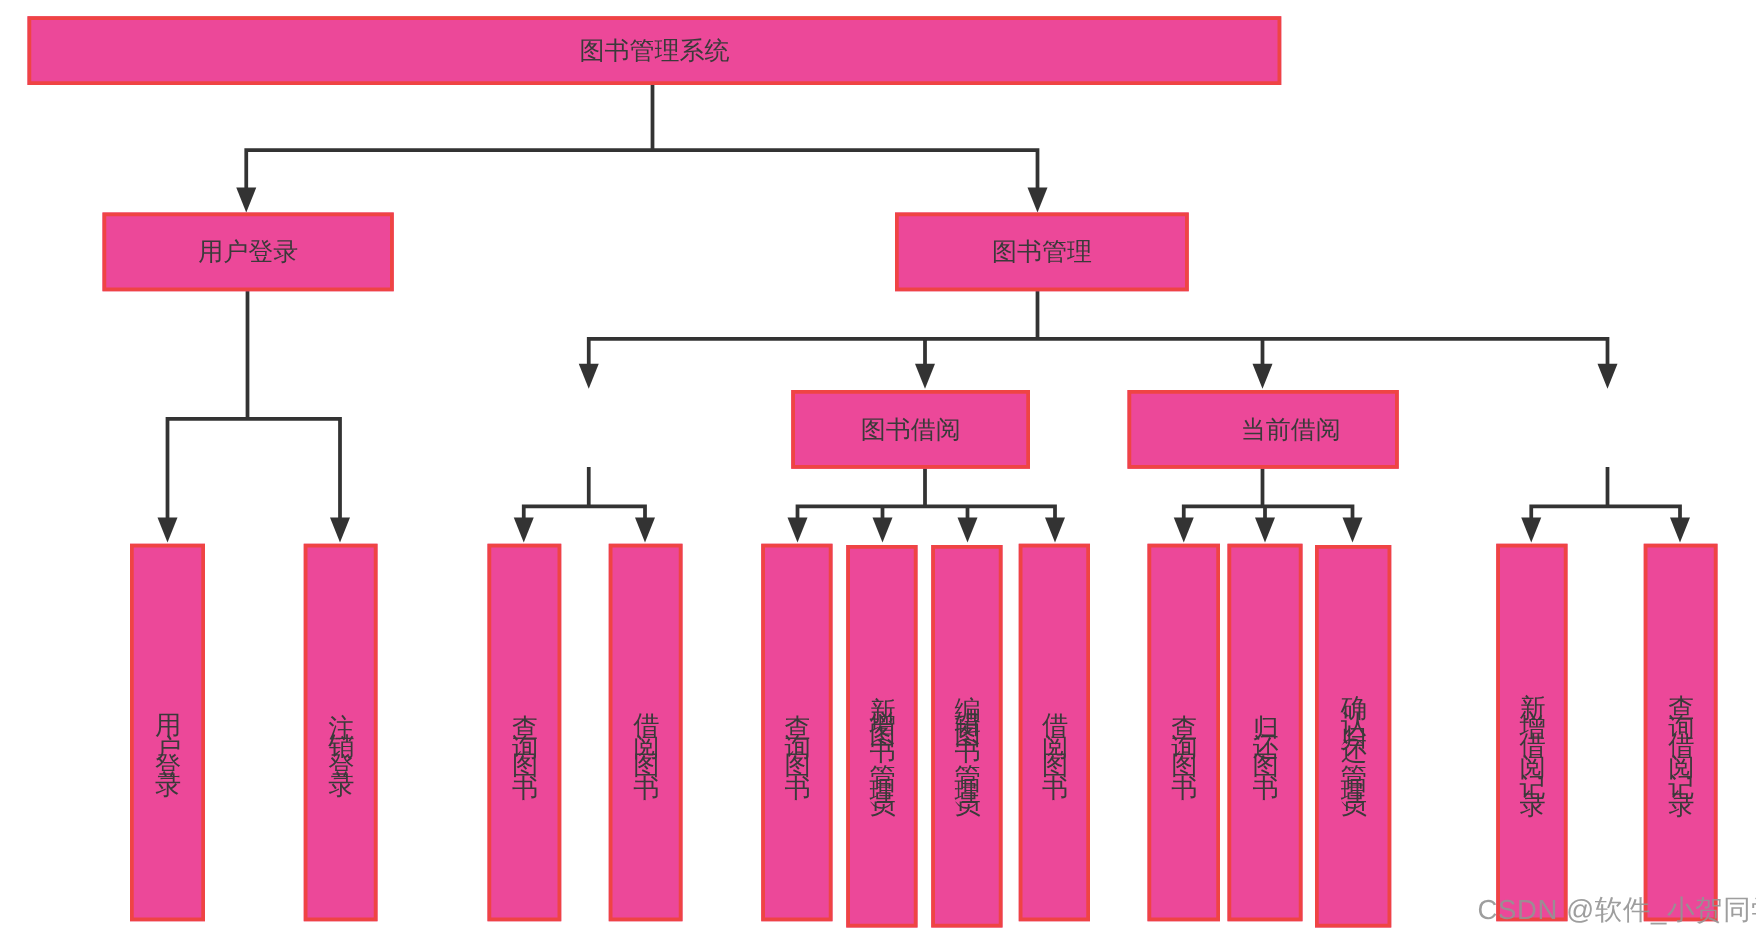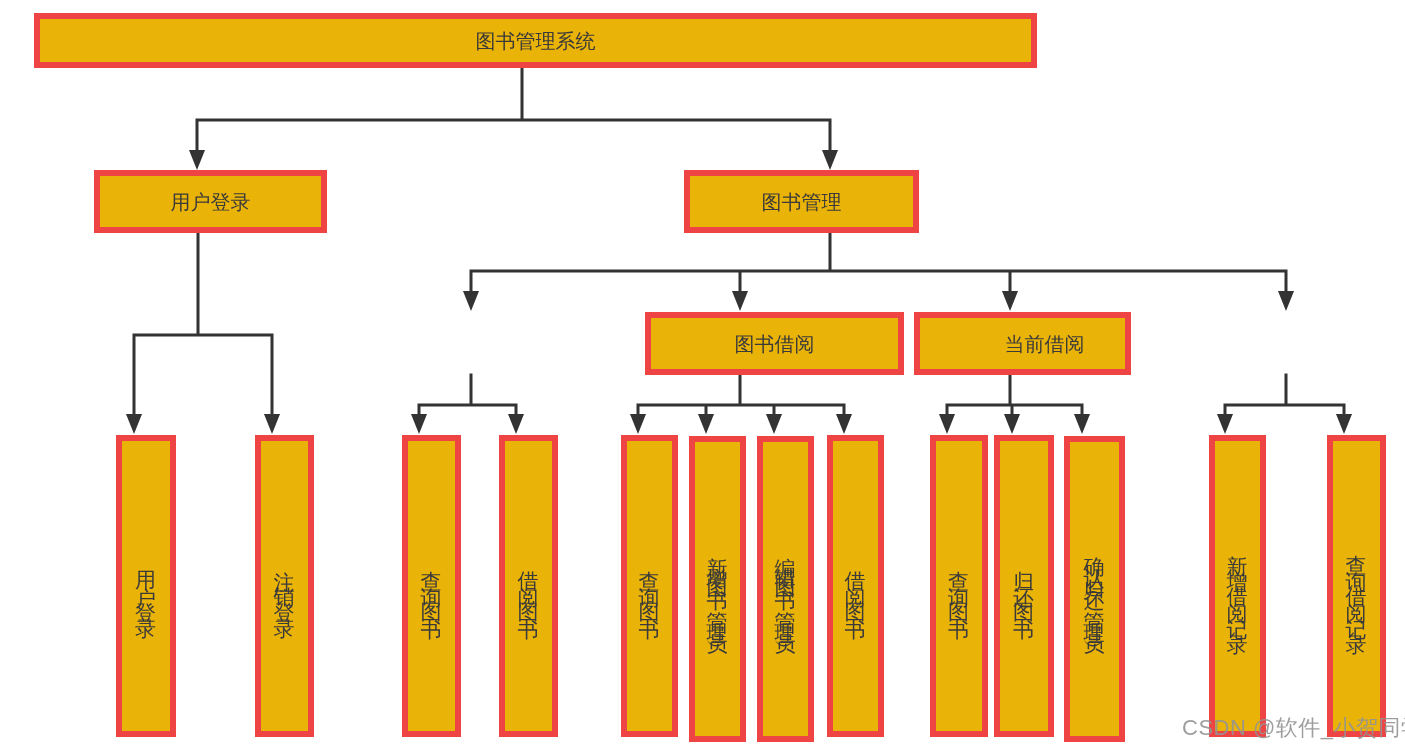--- a/index.html
+++ b/index.html
@@ -2,29 +2,29 @@
 <html><head>
 <meta charset="utf-8">
 <style>
   html,body{margin:0;padding:0;background:#ffffff;}
   #stage{
     position:relative;width:1405px;height:747px;background:#ffffff;overflow:hidden;
     font-family:"Liberation Sans","DejaVu Sans",sans-serif;color:#3a3a3a;
   }
   #wires{position:absolute;left:0;top:0;width:1405px;height:747px;}
   .box{
-    position:absolute;box-sizing:border-box;border:6px solid #ef4444;background:#eab308;
+    position:absolute;box-sizing:border-box;border:3px solid #ef4444;background:#ec4899;
     display:flex;align-items:center;justify-content:center;
-    color:#3a3a3a;font-size:20px;line-height:1;white-space:nowrap;margin-left:12px;
+    color:#3a3a3a;font-size:20px;line-height:1;white-space:nowrap;
   }
   .root{left:22px;top:13px;width:1003px;height:55px;font-size:20px;}
   .n-user-login{left:82px;top:170px;width:233px;height:63px;}
-  .n-book-mgmt{left:672px;top:170px;width:235px;height:63px;}
+  .n-book-mgmt{left:716px;top:170px;width:235px;height:63px;}
   .n-new-book{left:362px;top:312px;width:218px;height:63px;}
-  .n-book-borrow{left:633px;top:312px;width:259px;height:63px;}
+  .n-book-borrow{left:633px;top:312px;width:191px;height:63px;}
   .n-current-borrow{left:902px;top:312px;width:217px;height:63px;padding-left:44px;}
   .n-borrow-records{left:1177px;top:312px;width:218px;height:63px;}
   .leaf{
     writing-mode:vertical-rl;text-orientation:mixed;
     font-size:21px;letter-spacing:16px;white-space:normal;
   }
   .leaf.long{letter-spacing:11px;}
   .l1{left:104px;top:435px;width:60px;height:302px;}
   .l2{left:243px;top:435px;width:59px;height:302px;}
   .l3{left:390px;top:435px;width:59px;height:302px;}

